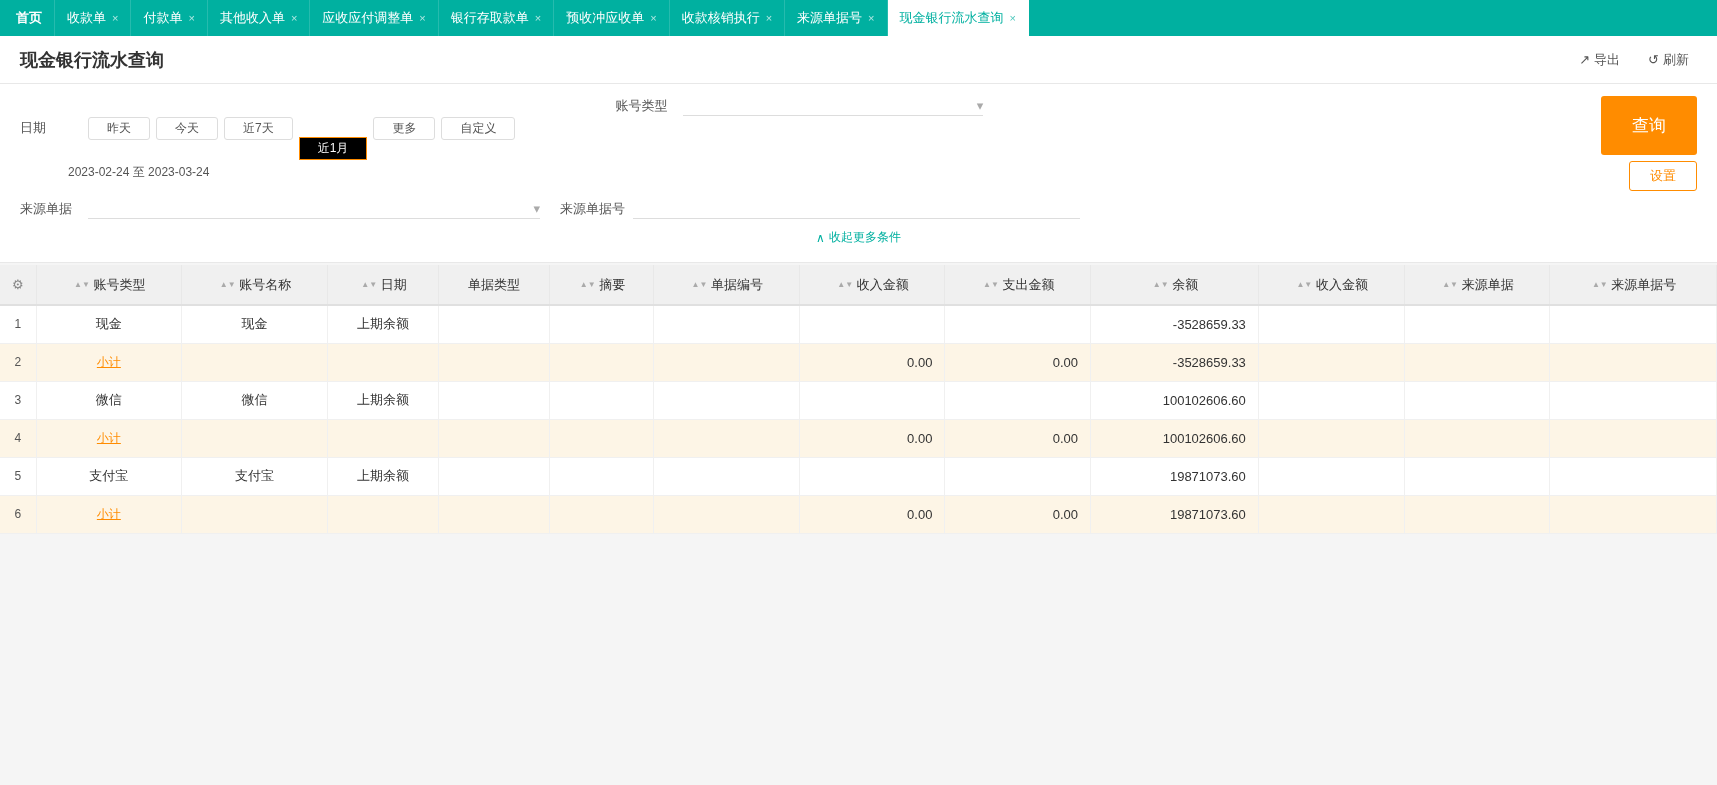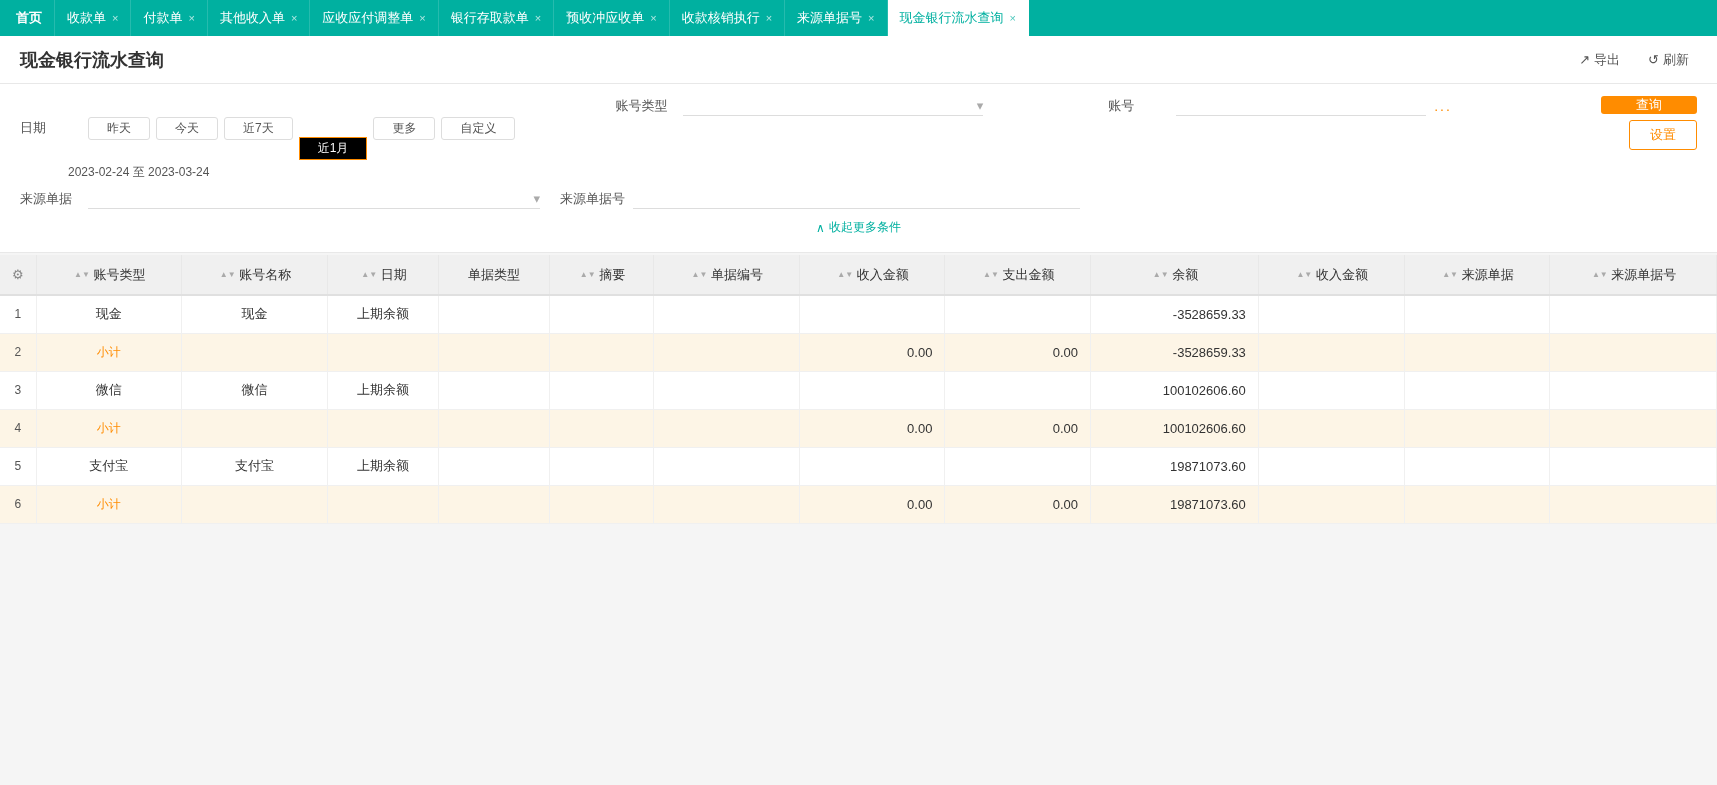--- a/index.html
+++ b/index.html
@@ -130,24 +130,24 @@
       padding: 2px 4px;
       outline: none;
       font-size: 13px;
       color: #333;
       min-width: 180px;
     }
     .query-btn {
       background: #ff8c00;
       color: #fff;
       border: none;
-      padding: 0 20px;
+      padding: 18px 20px;
       border-radius: 3px;
       cursor: pointer;
-      font-size: 13px;
+      font-size: 17px;
     }
     .setting-btn {
       background: #fff;
       color: #ff8c00;
       border: 1px solid #ff8c00;
       padding: 5px 20px;
       border-radius: 3px;
       cursor: pointer;
       font-size: 13px;
       margin-left: 28px;
@@ -216,21 +216,21 @@
       text-align: center;
       font-size: 13px;
       color: #333;
       border-right: 1px solid #f0f0f0;
       white-space: nowrap;
     }
     tbody td:first-child { color: #555; }
     .orange-text { color: #ff8c00; }
     .amount-cell { text-align: right; padding-right: 12px; }
     .row-num { color: #888; font-size: 12px; }
-    .subtotal-label { color: #ff8c00; font-size: 12px; }
+    .subtotal-label { color: #ff8c00; font-size: 12px; text-decoration: underline; }
 
     
     .dots-menu {
       color: #ff8c00;
       font-size: 14px;
       cursor: pointer;
       letter-spacing: 2px;
     }
   </style>
 </head>
@@ -312,25 +312,20 @@
     </div>
 
     <div style="display:flex; align-items:center; gap:8px; flex:1; margin-left:80px;">
       <span class="filter-label">账号类型</span>
       <div style="display:flex; align-items:center; border-bottom:1px solid #ddd; flex:1; max-width:300px;">
         <input class="select-box" type="text" style="border: none; outline: none; flex: 1 1 0%; font-size: 13px; padding: 2px 4px;">
         <span class="dropdown-arrow">▾</span>
       </div>
     </div>
 
-    <div style="display:flex; align-items:center; gap:8px; flex:1;">
-      <span class="filter-label">账号</span>
-      <input class="filter-input" type="text" style="border-top: none; border-right: none; border-left: none; border-image: initial; border-bottom: 1px solid rgb(221, 221, 221); flex: 1 1 0%; max-width: 250px;">
-      <span class="dots-menu">...</span>
-    </div>
 
     <div style="display:flex; flex-direction:column; gap:6px; margin-left:auto;">
       <button class="query-btn">查询</button>
       <button class="setting-btn">设置</button>
     </div>
   </div>
 
   <div style="display:flex; align-items:center; gap:20px; margin-bottom:6px;">
     <div style="display:flex; align-items:center; gap:8px; flex:1; max-width:520px;">
       <span class="filter-label">来源单据</span>

